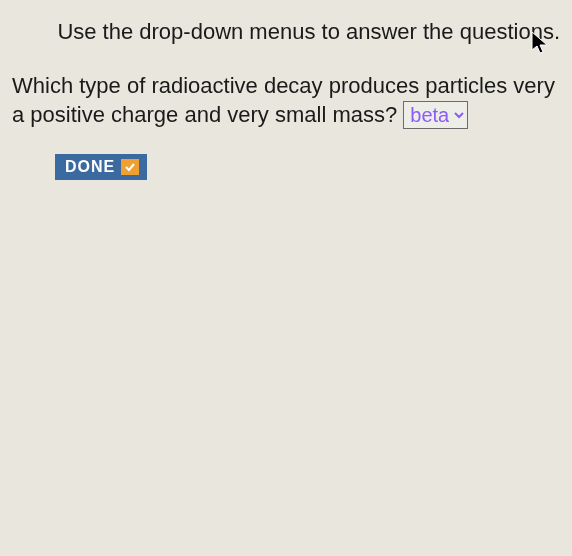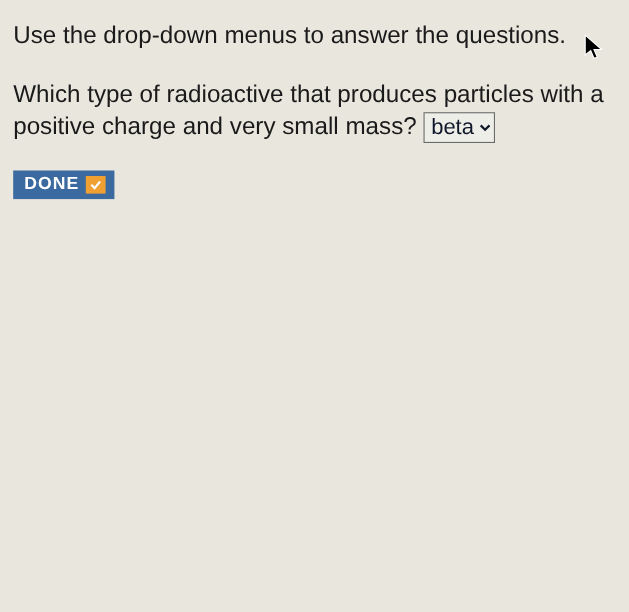--- a/index.html
+++ b/index.html
@@ -14,45 +14,47 @@
       box-sizing: border-box;
       position: relative;
       overflow: hidden;
     }
     .content {
       padding: 18px 12px 12px 12px;
     }
     .intro {
       margin-bottom: 24px;
       line-height: 1.3;
+      text-align: right;
     }
     .question {
       margin-bottom: 22px;
       line-height: 1.35;
     }
     select {
       font-size: 20px;
       font-family: inherit;
       background: #eeeee8;
       border: 1px solid #6b6b6b;
       padding: 1px 2px;
-      color: #0f172a;
+      color: #8b5cf6;
     }
     .done-btn {
       display: inline-flex;
       align-items: center;
       background: #3a6aa0;
       color: #ffffff;
       font-weight: bold;
       font-size: 16px;
       letter-spacing: 1px;
       padding: 4px 8px 4px 10px;
       border: none;
       cursor: pointer;
       font-family: Arial, Helvetica, sans-serif;
+      margin-left: 43px;
     }
     .done-btn .check {
       display: inline-flex;
       align-items: center;
       justify-content: center;
       width: 18px;
       height: 16px;
       background: #f0a030;
       margin-left: 6px;
     }
@@ -70,21 +72,21 @@
     }
   </style>
 </head>
 <body>
 
 <div class="content">
 
   <div class="intro">Use the drop-down menus to answer the questions.</div>
 
   <div class="question">
-    <span>Which type of radioactive that produces particles with a positive charge and very small mass?</span>
+    <span>Which type of radioactive decay produces particles very a positive charge and very small mass?</span>
     <select>
       <option>beta</option>
     </select>
   </div>
 
 
 
   <button class="done-btn">
     <span>DONE</span>
     <span class="check">

